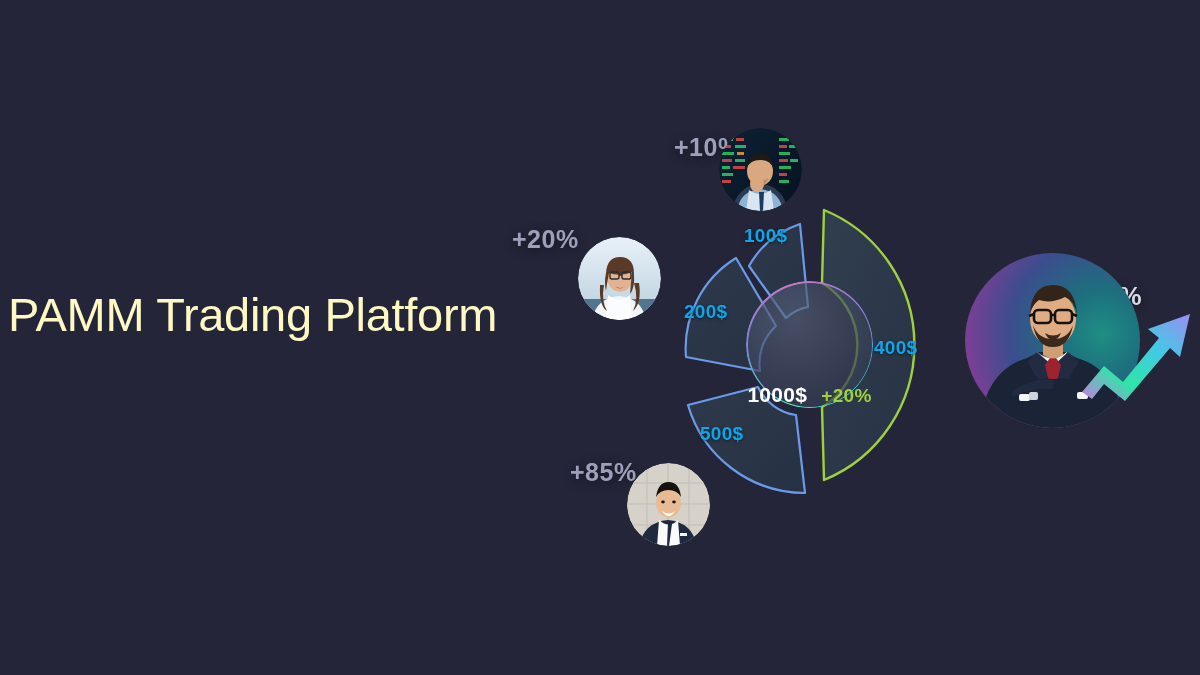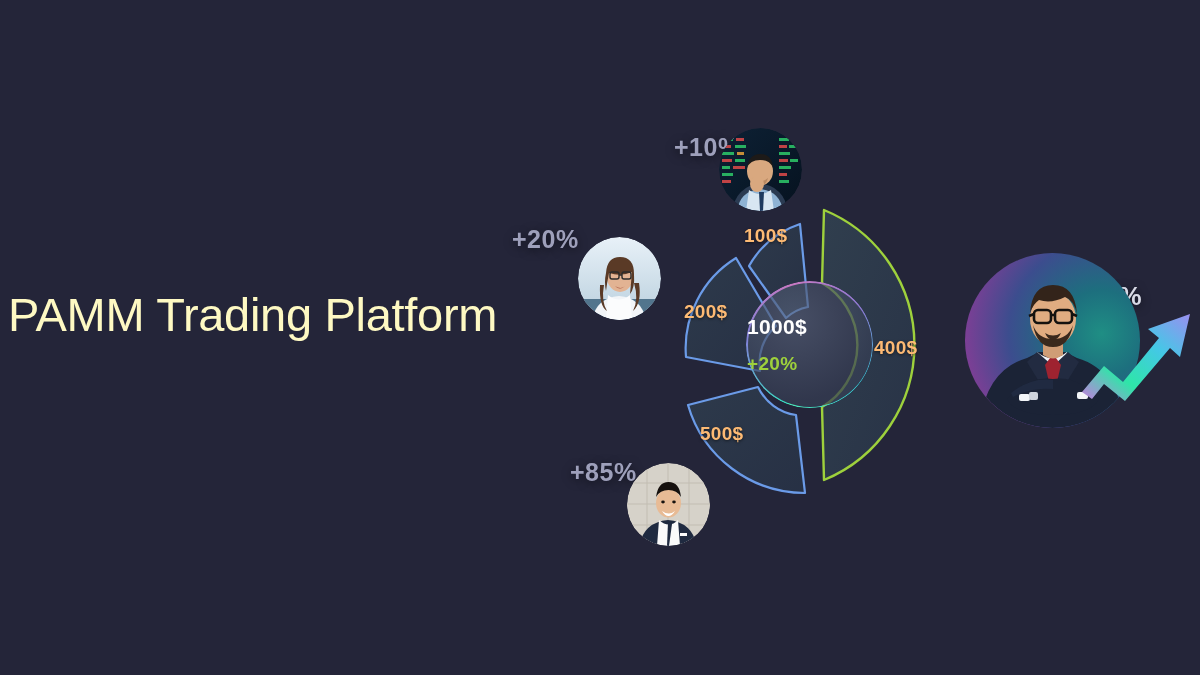--- a/index.html
+++ b/index.html
@@ -30,43 +30,43 @@
     position:absolute;
     left:600px;
     top:175px;
     width:420px;
     height:340px;
   }
   .chart-svg { position:absolute; left:0; top:0; width:420px; height:340px; }
 
   .seg-label {
     position:absolute;
-    color:#fdba74;
+    color:#0ea5e9;
     font-weight:700;
     font-size:19px;
     letter-spacing:0.3px;
     white-space:nowrap;
     text-shadow:0 1px 3px rgba(0,0,0,.55);
   }
   .seg-100 { left:144px; top:50px; }
   .seg-200 { left:68px; top:126px;margin-left:16px; }
   .seg-300 { left:100px; top:248px; }
   .seg-400 { left:274px; top:162px; }
 
   
   .hub {
     position:absolute;
     left:147px; top:107px;
     width:125px; height:125px;
     border-radius:50%;
     background:
       radial-gradient(circle at 38% 30%, rgba(92,104,128,.62), rgba(54,62,84,.72) 70%);
     display:flex;
-    flex-direction:column;
-    align-items:flex-start;
+    flex-direction:row;
+    align-items:flex-end;
     justify-content:center;
     gap:14px;
   }
   .hub::before {
     content:"";
     position:absolute;
     inset:-1px;
     border-radius:50%;
     padding:1.5px;
     background:conic-gradient(from 200deg,#37e0c0,#7f84d8,#c879c2,#8c7ad4,#37c9d8,#4ee8b8);

